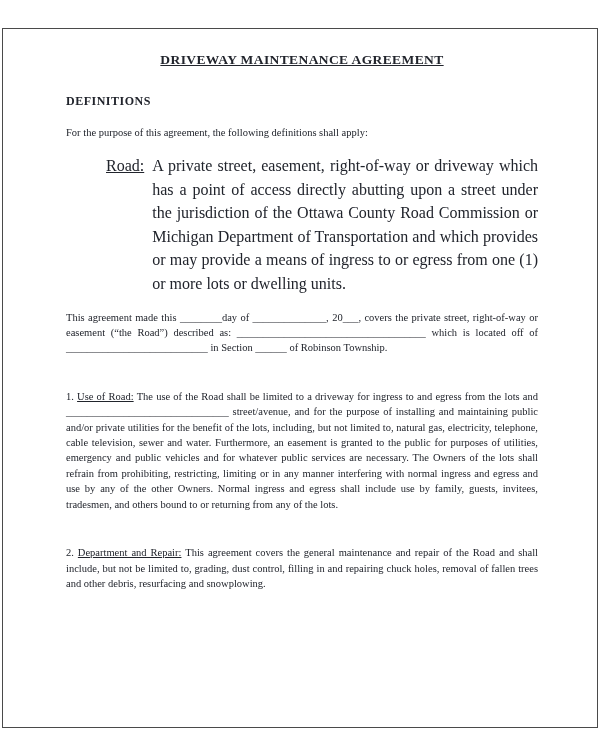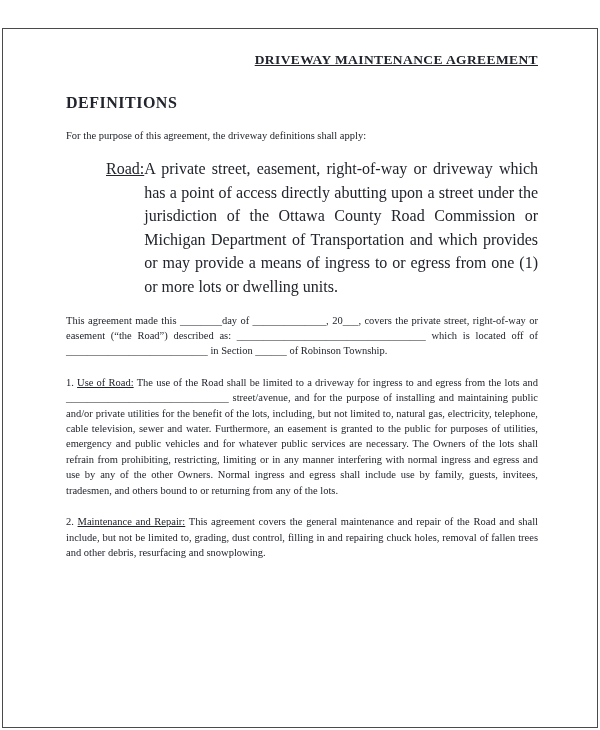--- a/index.html
+++ b/index.html
@@ -24,31 +24,31 @@
     border: 1px solid #4a4a4a;
     pointer-events: none;
   }
   .content {
     position: absolute;
     left: 66px;
     right: 62px;
     top: 52px;
   }
   .title {
-    text-align: right;
+    text-align: center;
     font-size: 13.5px;
     font-weight: bold;
     letter-spacing: 0.4px;
     margin: 0 0 26px 0;
   }
   .title span {
     text-decoration: underline;
   }
   h2.sect {
-    font-size: 16px;
+    font-size: 12px;
     font-weight: bold;
     letter-spacing: 0.5px;
     margin: 8px 0 16px 0;
   }
   h2.sect:first-of-type {
     margin-top: 0;
   }
   p {
     font-size: 10.5px;
     line-height: 1.47;
@@ -63,59 +63,59 @@
     margin: 0 0 14px 0;
     font-size: 16px;
     line-height: 1.47;
   }
   .def .term {
     flex: 0 0 36px;
     text-decoration: underline;
   }
   .def .dtext {
     flex: 1;
-    margin-left: 0;
+    margin-left: 8px;
     text-align: justify;
   }
   .clabel {
     text-decoration: underline;
   }
   .clause {
-    margin-top: 16px;
+    margin-top: 33px;
   }
 </style>
 </head>
 <body>
 
 <div class="page">
   <div class="frame"></div>
 
   <div class="content">
 
     <h1 class="title"><span>DRIVEWAY MAINTENANCE AGREEMENT</span></h1>
 
     <h2 class="sect">DEFINITIONS</h2>
 
-    <p>For the purpose of this agreement, the driveway definitions shall apply:</p>
+    <p>For the purpose of this agreement, the following definitions shall apply:</p>
 
     <div class="def">
       <span class="term">Road:</span>
       <span class="dtext">A private street, easement, right-of-way or driveway which has a point of access directly abutting upon a street under the jurisdiction of the Ottawa County Road Commission or Michigan Department of Transportation and which provides or may provide a means of ingress to or egress from one (1) or more lots or dwelling units.</span>
     </div>
 
 
 
     <p class="just">This agreement made this ________day of ______________, 20___, covers the private street, right-of-way or easement (“the Road”) described as: ____________________________________ which is located off of ___________________________ in Section ______ of Robinson Township.</p>
 
     <p class="just clause">
       <span>1.</span>
       <span class="clabel">Use of Road:</span>
       <span>The use of the Road shall be limited to a driveway for ingress to and egress from the lots and _______________________________ street/avenue, and for the purpose of installing and maintaining public and/or private utilities for the benefit of the lots, including, but not limited to, natural gas, electricity, telephone, cable television, sewer and water. Furthermore, an easement is granted to the public for purposes of utilities, emergency and public vehicles and for whatever public services are necessary. The Owners of the lots shall refrain from prohibiting, restricting, limiting or in any manner interfering with normal ingress and egress and use by any of the other Owners. Normal ingress and egress shall include use by family, guests, invitees, tradesmen, and others bound to or returning from any of the lots.</span>
     </p>
 
     <p class="just clause">
       <span>2.</span>
-      <span class="clabel">Maintenance and Repair:</span>
+      <span class="clabel">Department and Repair:</span>
       <span>This agreement covers the general maintenance and repair of the Road and shall include, but not be limited to, grading, dust control, filling in and repairing chuck holes, removal of fallen trees and other debris, resurfacing and snowplowing.</span>
     </p>
 
   </div>
 </div>
 
 </body></html>

